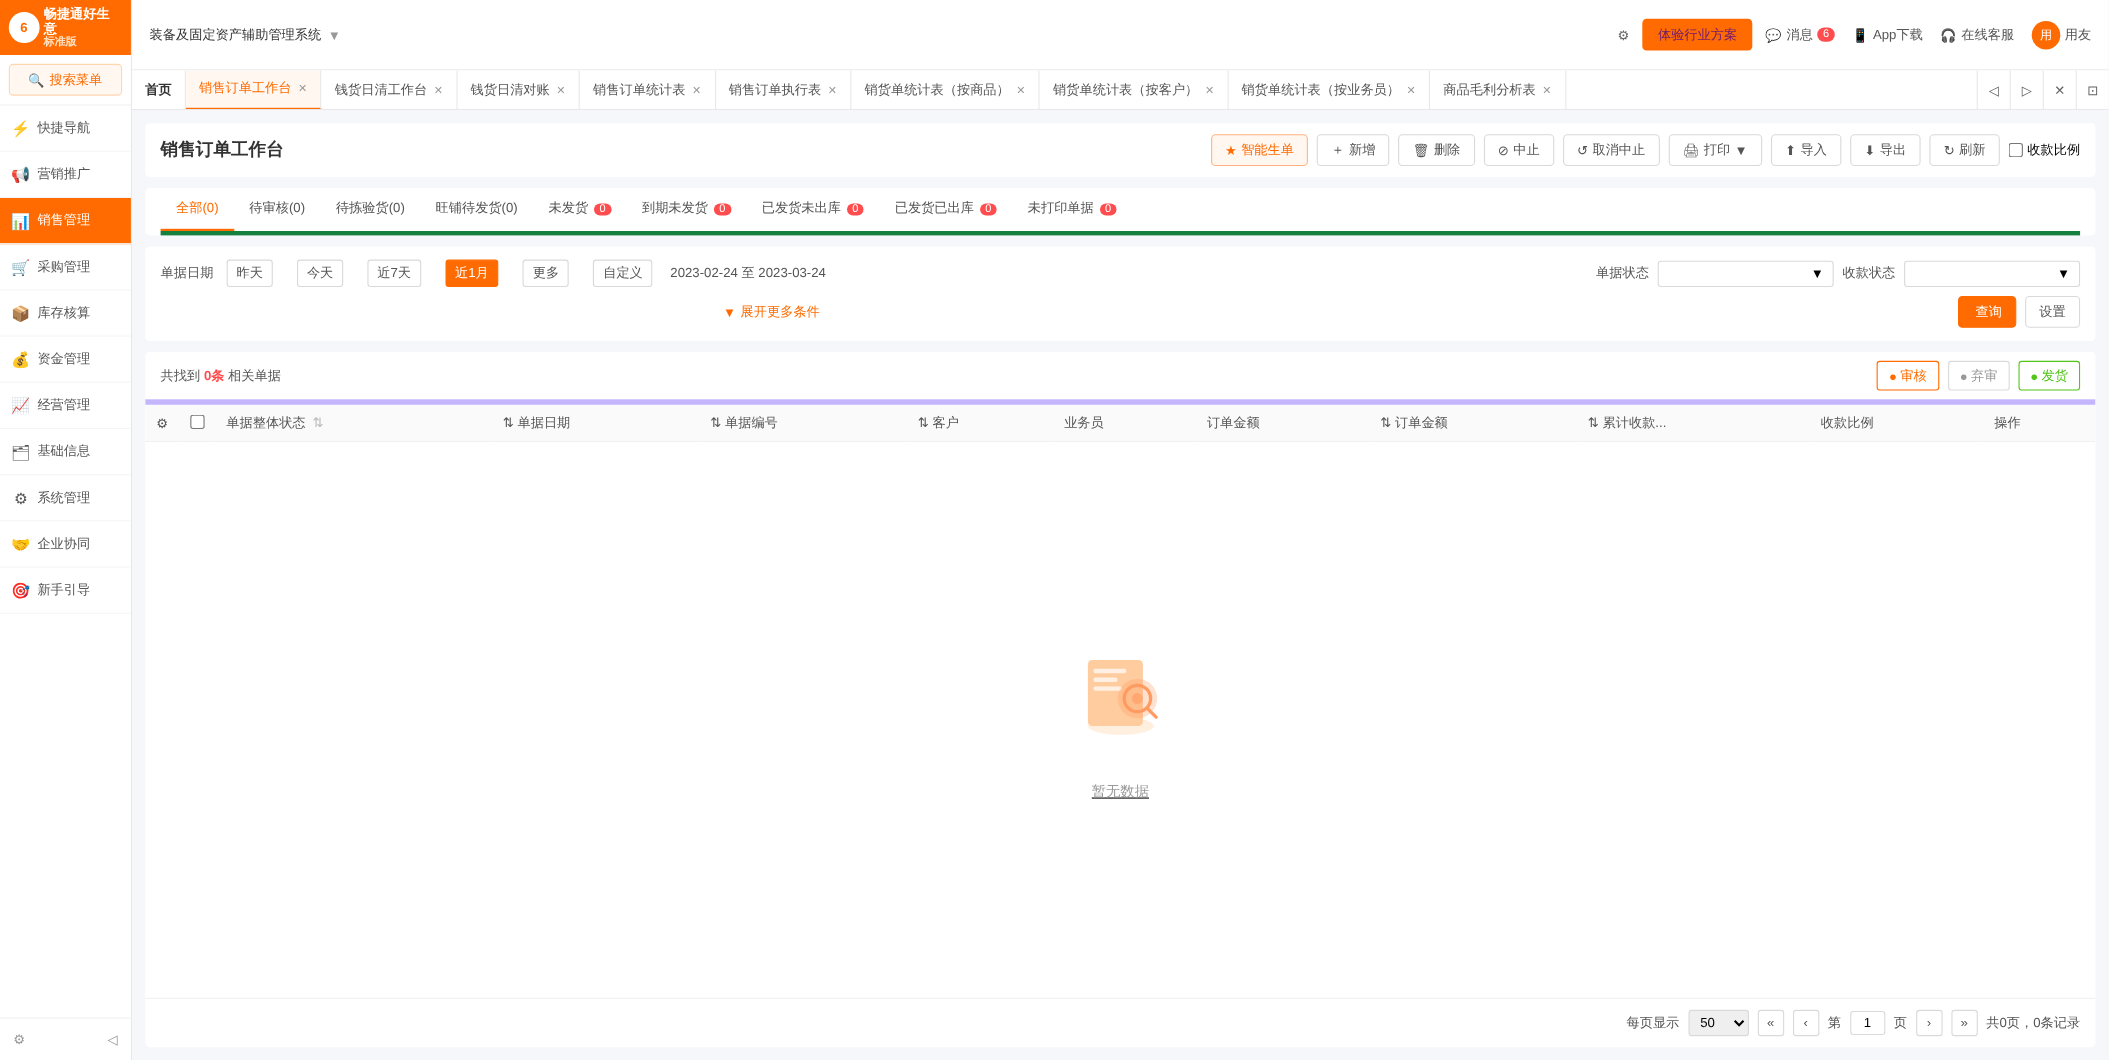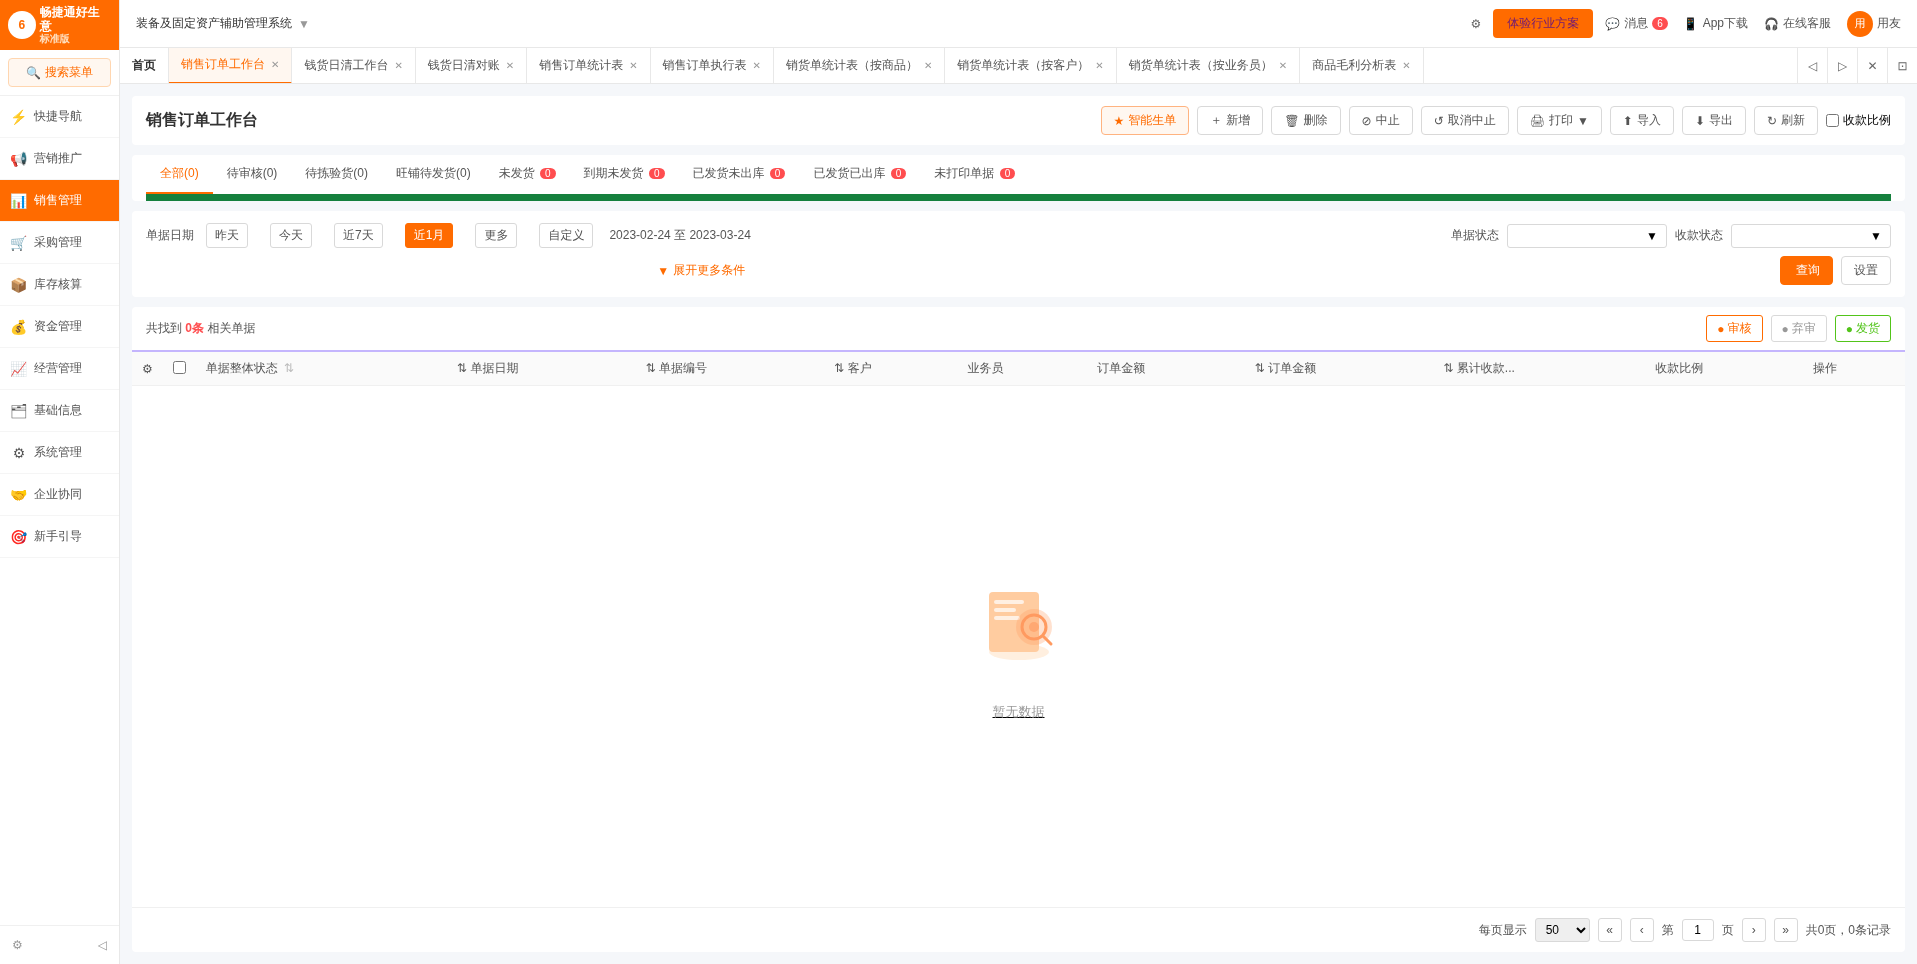--- a/index.html
+++ b/index.html
@@ -17,21 +17,21 @@
     .sidebar-nav-item { padding: 12px 10px; display: flex; align-items: center; gap: 6px; cursor: pointer; color: #555; border-bottom: 1px solid #f5f5f5; }
     .sidebar-nav-item.active { background: #ff6b00; color: #fff; }
     .sidebar-nav-icon { font-size: 14px; width: 18px; text-align: center; }
     .sidebar-footer { margin-top: auto; border-top: 1px solid #f0f0f0; padding: 8px; display: flex; justify-content: space-between; }
     .sidebar-footer-btn { color: #999; cursor: pointer; padding: 4px; }
 
     
     .main { flex: 1; display: flex; flex-direction: column; overflow: hidden; }
 
     
-    .topbar { height: 48px; background: #fff; border-bottom: 1px solid #e8e8e8; display: flex; align-items: center; padding: 0 16px; gap: 12px; }
+    .topbar { height: 64px; background: #fff; border-bottom: 1px solid #e8e8e8; display: flex; align-items: center; padding: 0 16px; gap: 12px; }
     .topbar-title { color: #333; font-size: 13px; flex: 1; display: flex; align-items: center; gap: 6px; }
     .topbar-dropdown { color: #999; cursor: pointer; }
     .topbar-gear { color: #666; cursor: pointer; }
     .topbar-trial-btn { background: #ff6b00; color: #701a75; border: none; border-radius: 4px; padding: 6px 14px; cursor: pointer; font-size: 12px; }
     .topbar-actions { display: flex; align-items: center; gap: 16px; margin-left: auto; }
     .topbar-action { display: flex; align-items: center; gap: 4px; color: #555; cursor: pointer; font-size: 12px; }
     .topbar-badge { background: #ff4d4f; color: #fff; border-radius: 10px; padding: 1px 5px; font-size: 10px; }
     .topbar-avatar { width: 26px; height: 26px; background: #ff6b00; border-radius: 50%; display: flex; align-items: center; justify-content: center; color: #fff; font-size: 11px; }
 
     
@@ -49,40 +49,40 @@
     
     .page-header { display: flex; align-items: center; justify-content: space-between; background: #fff; padding: 10px 14px; border-radius: 4px; }
     .page-title { font-size: 16px; font-weight: bold; color: #333; }
     .page-header-actions { display: flex; align-items: center; gap: 8px; }
     .btn { padding: 5px 12px; border-radius: 4px; cursor: pointer; font-size: 12px; display: flex; align-items: center; gap: 4px; border: 1px solid #d9d9d9; background: #fff; color: #555; }
     .btn-primary { background: #ff6b00; color: #fff; border-color: #ff6b00; padding-left: 15px; }
     .btn-smart { background: #fff7f0; color: #ff6b00; border-color: #ffb380; }
 
     
     .subtabs { background: #fff; border-radius: 4px; padding: 0 14px; }
-    .subtab-list { display: flex; align-items: center; border-bottom: 7px solid #15803d; }
+    .subtab-list { display: flex; align-items: center; border-bottom: 4px solid #15803d; }
     .subtab { padding: 10px 14px; cursor: pointer; color: #555; border-bottom: 2px solid transparent; white-space: nowrap; }
     .subtab.active { color: #ff6b00; border-bottom-color: #ff6b00; }
     .subtab-badge { display: inline-block; background: #ff4d4f; color: #fff; border-radius: 10px; padding: 0 5px; font-size: 10px; margin-left: 2px; }
 
     
     .filter-area { background: #fff; border-radius: 4px; padding: 12px 14px; display: flex; flex-direction: column; gap: 8px; }
     .filter-row { display: flex; align-items: center; gap: 12px; flex-wrap: wrap; }
     .filter-label { color: #555; white-space: nowrap; }
     .filter-date-btns { display: flex; gap: 22px; }
     .filter-date-btn { padding: 3px 8px; border-radius: 3px; cursor: pointer; border: 1px solid #d9d9d9; background: #fff; color: #555; }
     .filter-date-btn.active { background: #ff6b00; color: #fff; border-color: #ff6b00; }
     .filter-date-range { color: #555; margin-left: 4px; }
     .filter-select { padding: 4px 8px; border: 1px solid #d9d9d9; border-radius: 3px; min-width: 140px; display: flex; align-items: center; justify-content: space-between; cursor: pointer; }
     .filter-expand { display: flex; align-items: center; gap: 4px; color: #ff6b00; cursor: pointer; margin: 0 auto; }
     .filter-right { margin-left: auto; display: flex; gap: 8px; }
 
     
     .table-area { background: #fff; border-radius: 4px; flex: 1; display: flex; flex-direction: column; overflow: hidden; }
-    .table-toolbar { padding: 8px 14px; display: flex; align-items: center; gap: 8px; border-bottom: 2px solid #c4b5fd; }
+    .table-toolbar { padding: 8px 14px; display: flex; align-items: center; gap: 8px; border-bottom: 5px solid #c4b5fd; }
     .table-count { color: #555; }
     .table-count-num { color: #ff4d4f; font-weight: bold; }
     .table-toolbar-right { margin-left: auto; display: flex; gap: 8px; }
     .table-action-btn { padding: 4px 10px; border-radius: 3px; cursor: pointer; border: 1px solid #d9d9d9; background: #fff; color: #555; display: flex; align-items: center; gap: 3px; }
     .table-action-btn.review { color: #ff6b00; border-color: #ff6b00; }
     .table-action-btn.cancel { color: #999; }
     .table-action-btn.ship { color: #52c41a; border-color: #52c41a; }
 
     .data-table { width: 100%; border-collapse: collapse; }
     .data-table th { background: #fafafa; padding: 8px 10px; text-align: left; color: #555; border-bottom: 1px solid #f0f0f0; white-space: nowrap; font-weight: normal; }

